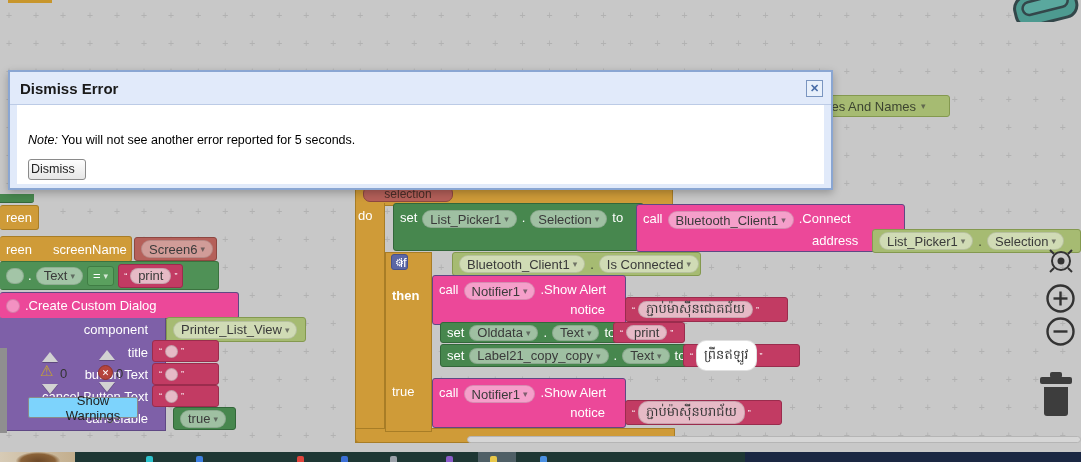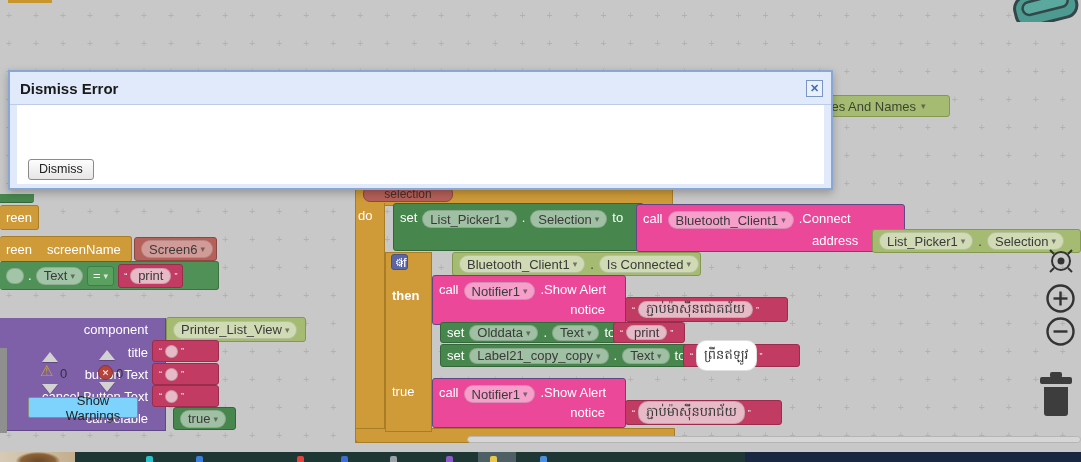--- a/index.html
+++ b/index.html
@@ -35,21 +35,21 @@
             border:2px solid #8aa6d2; z-index:10; box-shadow:0 3px 8px rgba(0,0,0,.25); }
   #dialog .hdr { position:absolute; left:10px; top:8px; font-size:15px; font-weight:bold; color:#1a1a1a; }
   #dialog .close { position:absolute; right:8px; top:8px; width:17px; height:17px; border:1px solid #7a95c0;
                    background:#e8f0fb; color:#4a6ea8; font-size:11px; font-weight:bold; display:flex;
                    align-items:center; justify-content:center; cursor:pointer; }
   #dialog .div { position:absolute; left:0; top:32px; width:100%; height:1px; background:#bccbe6; }
   #dialog .bodywhite { position:absolute; left:7px; top:33px; width:807px; height:79px; background:#ffffff; }
   #dialog .msg { position:absolute; left:11px; top:10px; font-size:12.5px; color:#000; white-space:nowrap; }
   #dialog .note { position:absolute; left:11px; top:28px; font-size:12.5px; color:#000; }
   #dialog .note .ital { font-style:italic; }
-  #dialog .dismiss { position:absolute; left:11px; top:54px; padding:2px 10px 3px 10px; font-size:12.5px;
+  #dialog .dismiss { position:absolute; left:11px; top:54px; padding:2px 10px 3px 2px; font-size:12.5px;
                      color:#222; background:linear-gradient(#fdfdfd,#e6e6e6); border:1px solid #8a8a8a;
                      border-radius:3px; cursor:pointer; font-family:"Liberation Sans",sans-serif; }
   .ctl { position:absolute; z-index:2; }
   #showwarn { position:absolute; left:28px; top:397px; width:110px; height:21px; background:#7dd3fc;
               border:1px solid #8a8a8a; border-radius:2px; font-size:13px; color:#222; z-index:4;
               display:flex; align-items:center; justify-content:center; font-family:"Liberation Sans",sans-serif;padding-left:20px; }
   #hscroll { position:absolute; left:467px; top:436px; width:614px; height:7px; background:#d6d6d6;
              border:1px solid #b5b5b5; border-radius:4px; z-index:1; }
   #vscroll { position:absolute; left:0; top:348px; width:7px; height:85px; background:#8f8f8f; z-index:3; }
   #taskbar { position:absolute; left:0; top:452px; width:1081px; height:10px; background:#1e3734; z-index:6; }
@@ -96,21 +96,21 @@
   <div class="abs" style="left:8px;top:0;width:44px;height:3px;background:#c8962c;z-index:1;"></div>
 
   <div class="abs" style="left:0;top:194px;width:34px;height:9px;background:#47874e;border-bottom:1px solid #33673a;border-radius:0 0 3px 0;z-index:1;"></div>
 
   <div class="blk gold" style="left:0;top:205px;width:39px;height:25px;border-left:none;">
     <span class="wlbl">reen</span>
   </div>
 
   <div class="blk gold" style="left:0;top:236px;width:132px;height:26px;border-left:none;">
     <span class="wlbl">reen</span>
-    <span class="wlbl" style="margin-left:10px;">screenName</span>
+    <span class="wlbl" style="margin-left:16px;">screenName</span>
   </div>
   <div class="blk redb" style="left:134px;top:237px;width:83px;height:24px;">
     <span class="chip" style="background:rgba(255,255,255,.38);">
       <span>Screen6</span>
       <span class="dd">▾</span>
     </span>
   </div>
 
   <div class="blk green2" style="left:0;top:261px;width:219px;height:29px;border-left:none;gap:4px;">
     <span class="chip" style="width:18px;height:16px;padding:0;"></span>
@@ -123,20 +123,24 @@
       <span>=</span>
       <span class="dd" style="font-size:9px;color:rgba(255,255,255,.75);">▾</span>
     </span>
     <span style="display:inline-flex;align-items:center;gap:3px;background:#c23b63;border:1px solid #9a2c4d;border-radius:3px;padding:0 5px;height:24px;">
       <span class="q">“</span>
       <span class="chip" style="background:#e6bac6;height:16px;">print</span>
       <span class="q">”</span>
     </span>
   </div>
 
+  <div class="blk purple" style="left:0;top:292px;width:239px;height:27px;border-left:none;">
+    <span class="chip" style="width:14px;height:14px;padding:0;background:rgba(255,255,255,.4);"></span>
+    <span class="wlbl">.Create Custom Dialog</span>
+  </div>
   <div class="abs purple" style="left:0;top:318px;width:166px;height:113px;background:#7e60a8;border:1px solid #5f4884;border-top:none;border-left:none;z-index:1;"></div>
   <span class="plabel" style="left:40px;top:322px;width:108px;">component</span>
   <span class="plabel" style="left:40px;top:345px;width:108px;">title</span>
   <span class="plabel" style="left:40px;top:367px;width:108px;">button Text</span>
   <span class="plabel" style="left:22px;top:389px;width:126px;">cancel Button Text</span>
   <span class="plabel" style="left:40px;top:411px;width:108px;">cancelable</span>
 
   <div class="blk oliv" style="left:166px;top:317px;width:140px;height:25px;">
     <span class="chip">
       <span>Printer_List_View</span>
@@ -341,20 +345,23 @@
       <rect x="14" y="6" width="62" height="30" rx="12" fill="#4d9a90" stroke="#33474a" stroke-width="3"></rect>
       <rect x="22" y="12" width="46" height="13" rx="6.5" fill="#5aa89e" stroke="#33474a" stroke-width="2.5"></rect>
     </g>
   </svg>
 
   <div id="dialog">
     <span class="hdr">Dismiss Error</span>
     <div class="close">✕</div>
     <div class="div"></div>
     <div class="bodywhite">
+      <div class="note">
+        <span class="ital">Note:</span><span> You will not see another error reported for 5 seconds.</span>
+      </div>
       <button class="dismiss">Dismiss</button>
     </div>
   </div>
 
   <div id="taskbar">
     <div class="wall">
         <div class="blob"></div>
       </div>
     <div class="hl"></div>
     <div class="nub" style="left:146px;background:#2cc2cc;"></div>

